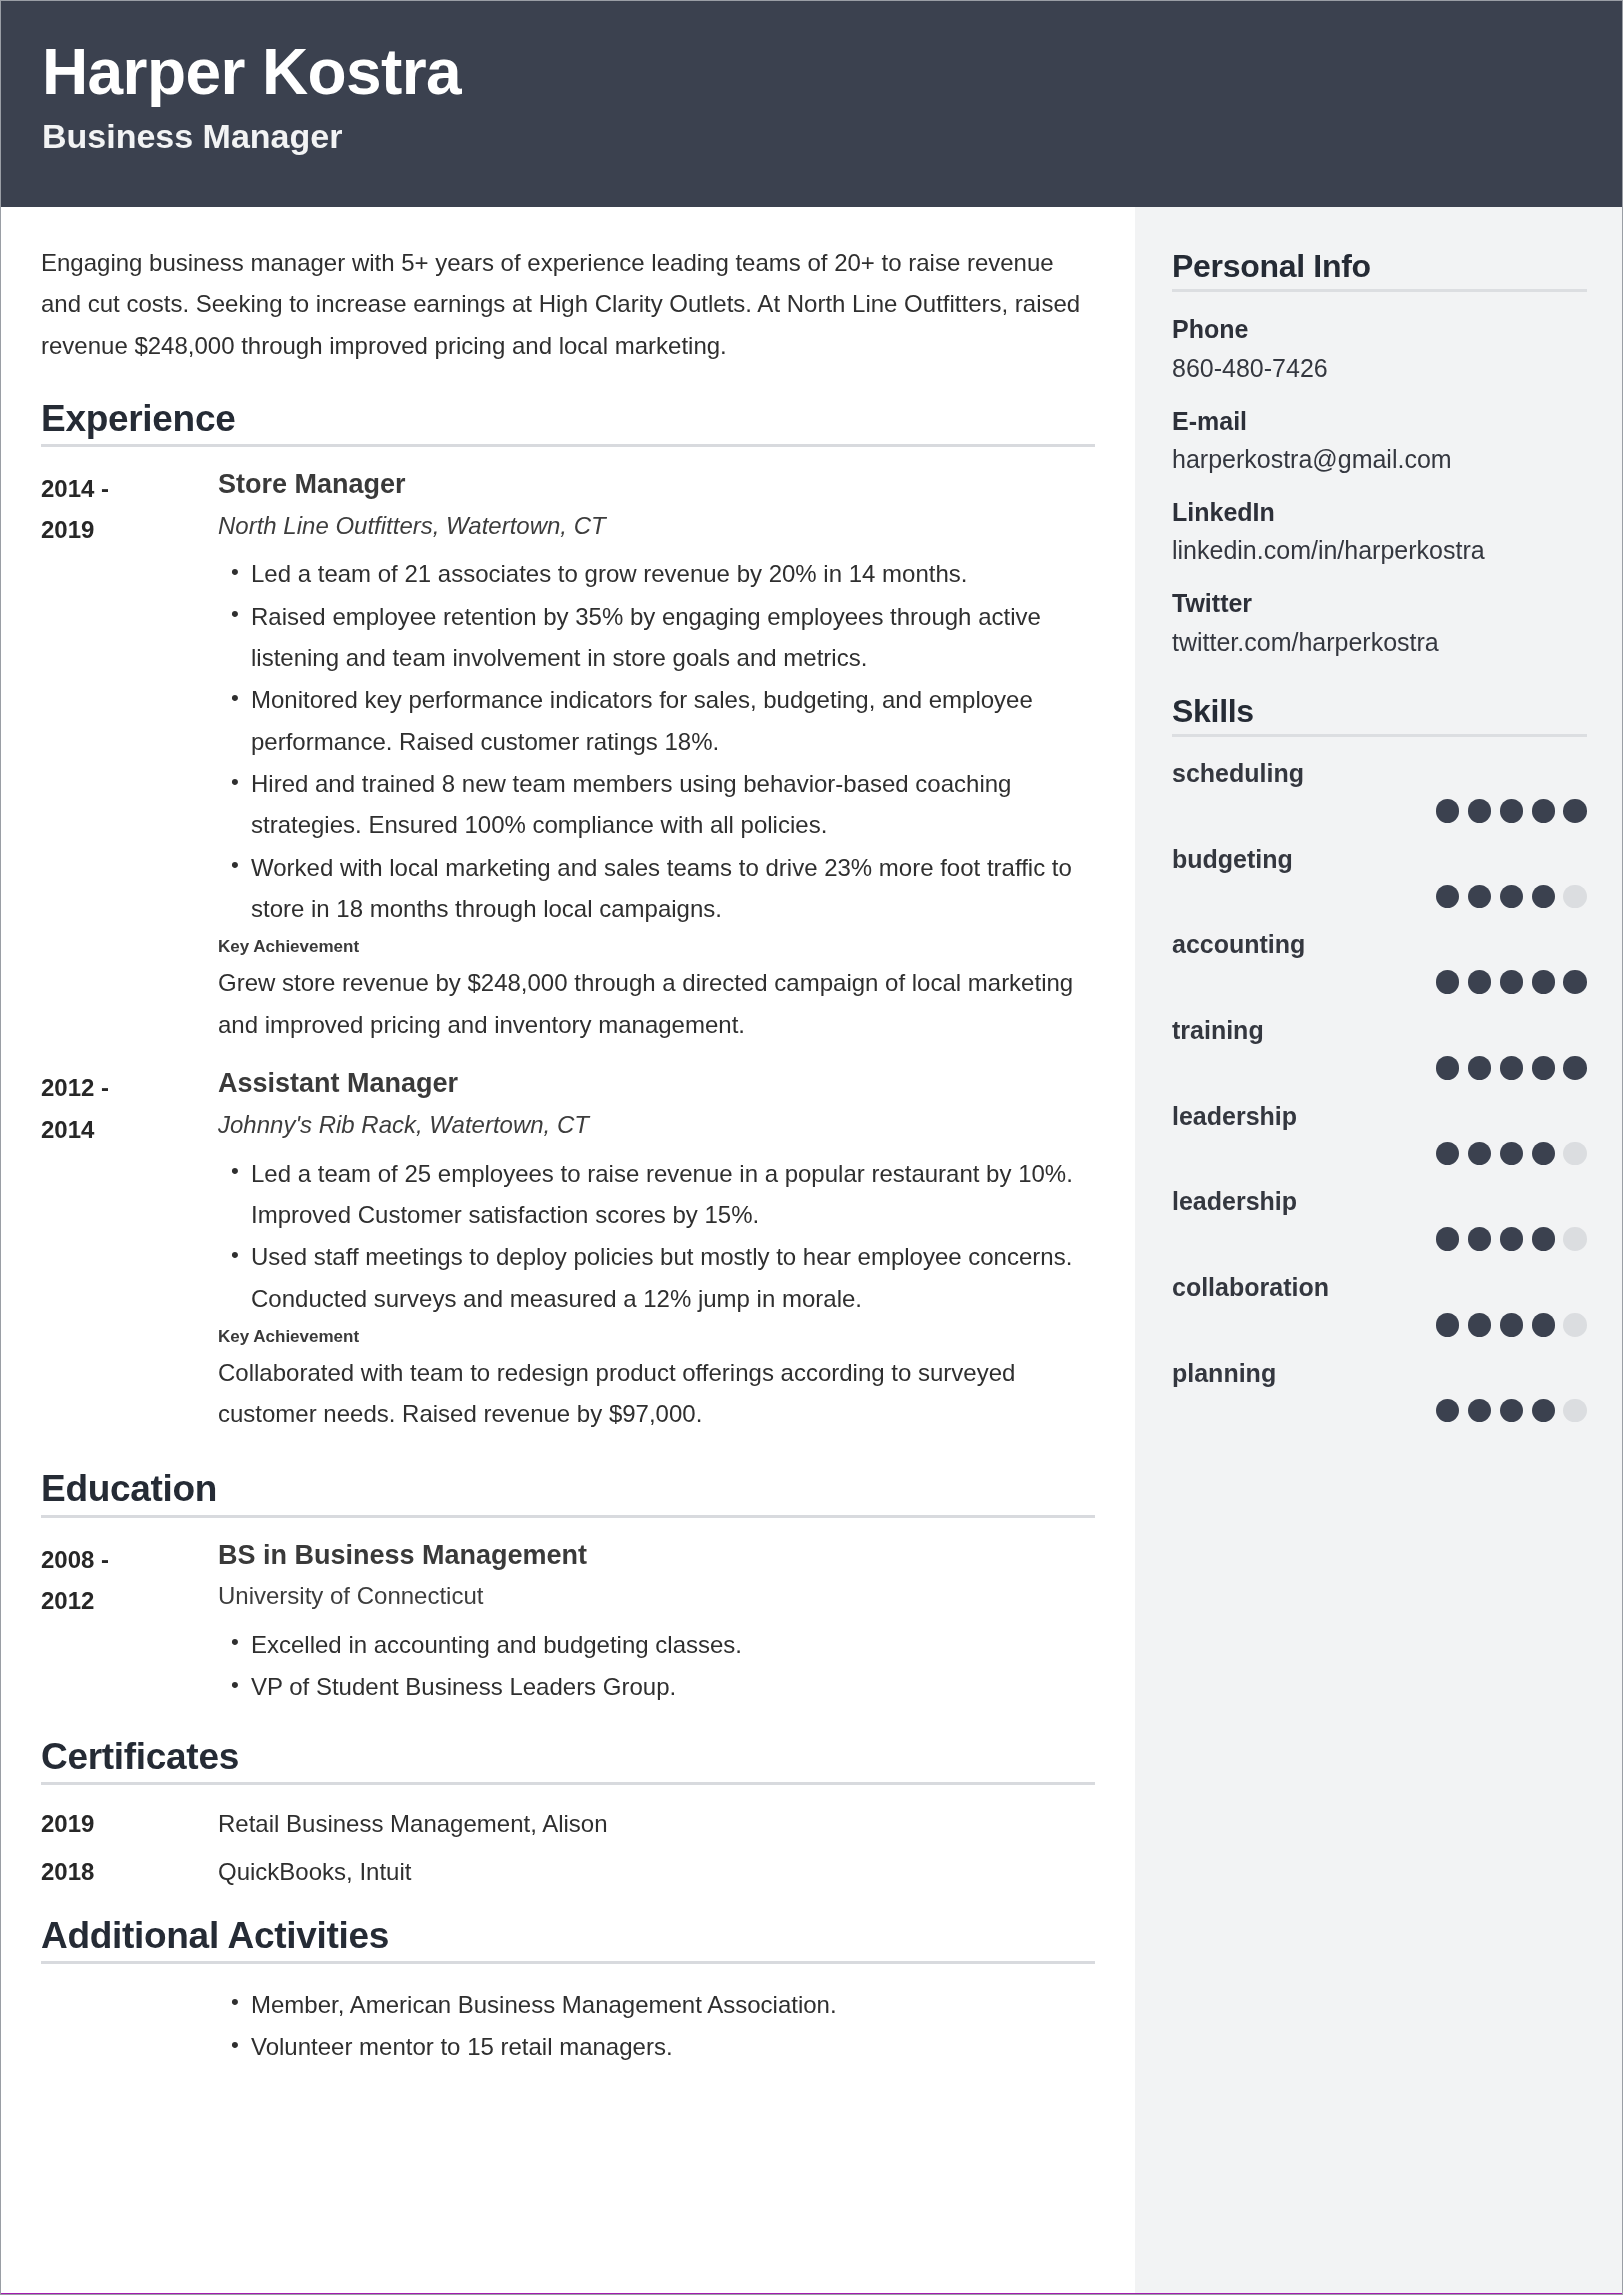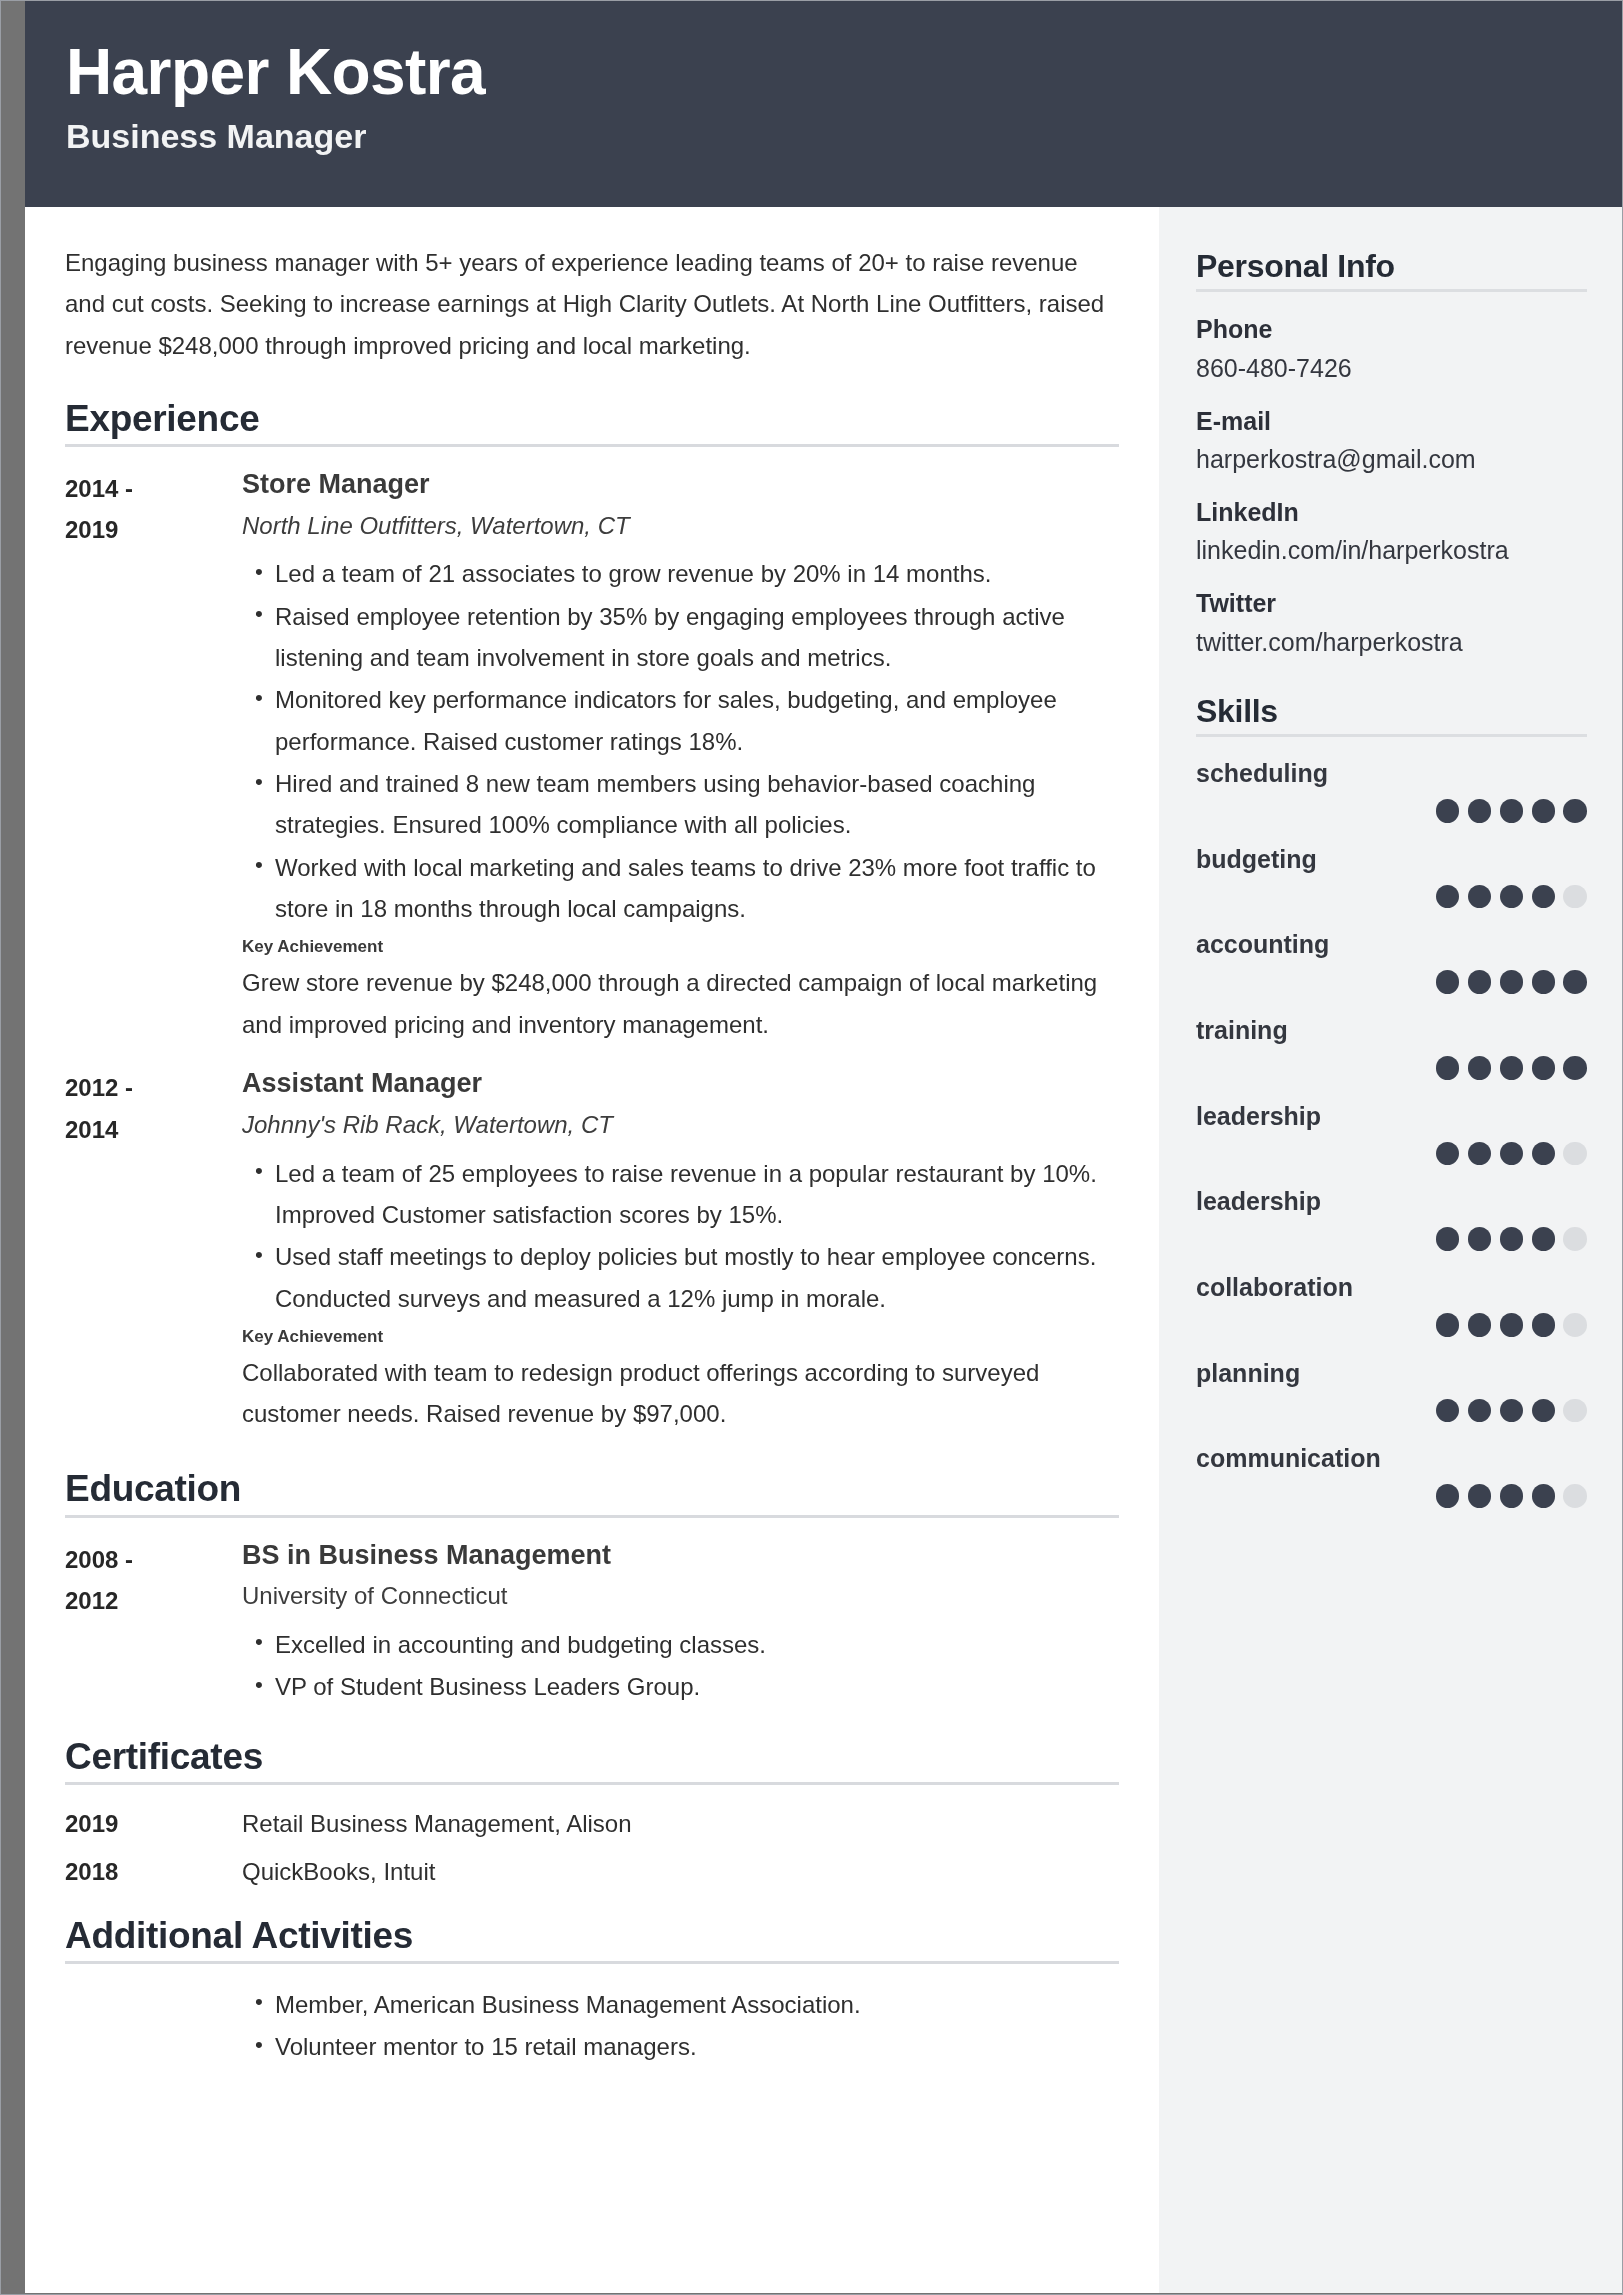--- a/index.html
+++ b/index.html
@@ -9,25 +9,24 @@
   }
   body {
     font-family: "Liberation Sans", sans-serif;
     -webkit-font-smoothing: antialiased;
   }
 
   .page {
     width: 1623px;
     height: 2295px;
     box-sizing: border-box;
-    background: #737373;
+    background: #a21caf;
     border: 1.8px solid #9a9ea5;
     position: relative;
     overflow: hidden;
-    padding-left: 24px;
   }
 
   
   .banner {
     background: #3b414f;
     padding: 37px 41px 38px 41px;
     box-sizing: border-box;
     height: 206px;
   }
   .banner-name {
@@ -463,29 +462,19 @@
             <div class="skill-item">
               <div class="skill-name">planning</div>
               <div class="skill-dots">
                 <span class="dot on"></span>
                 <span class="dot on"></span>
                 <span class="dot on"></span>
                 <span class="dot on"></span>
                 <span class="dot"></span>
               </div>
             </div>
-            <div class="skill-item">
-              <div class="skill-name">communication</div>
-              <div class="skill-dots">
-                <span class="dot on"></span>
-                <span class="dot on"></span>
-                <span class="dot on"></span>
-                <span class="dot on"></span>
-                <span class="dot"></span>
-              </div>
-            </div>
           </div>
       </div>
 
     </div>
   </div>
 </div>
 
 
 </body></html>

